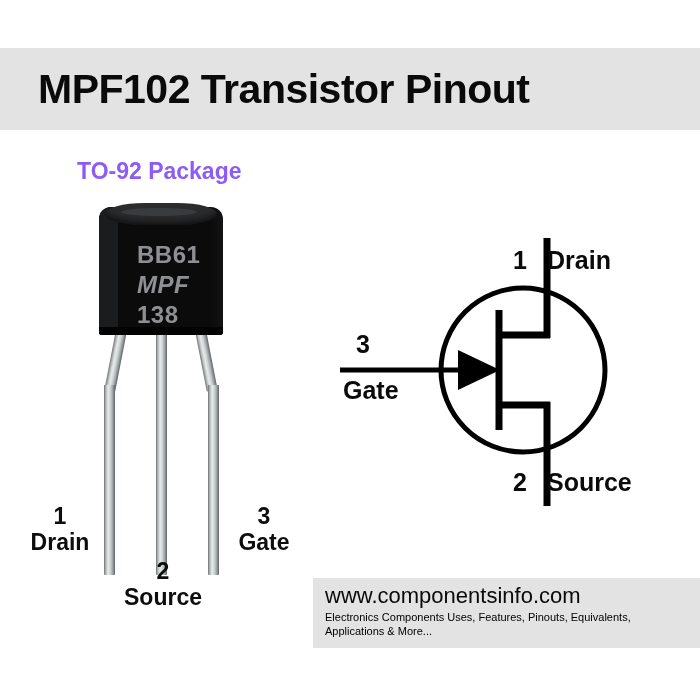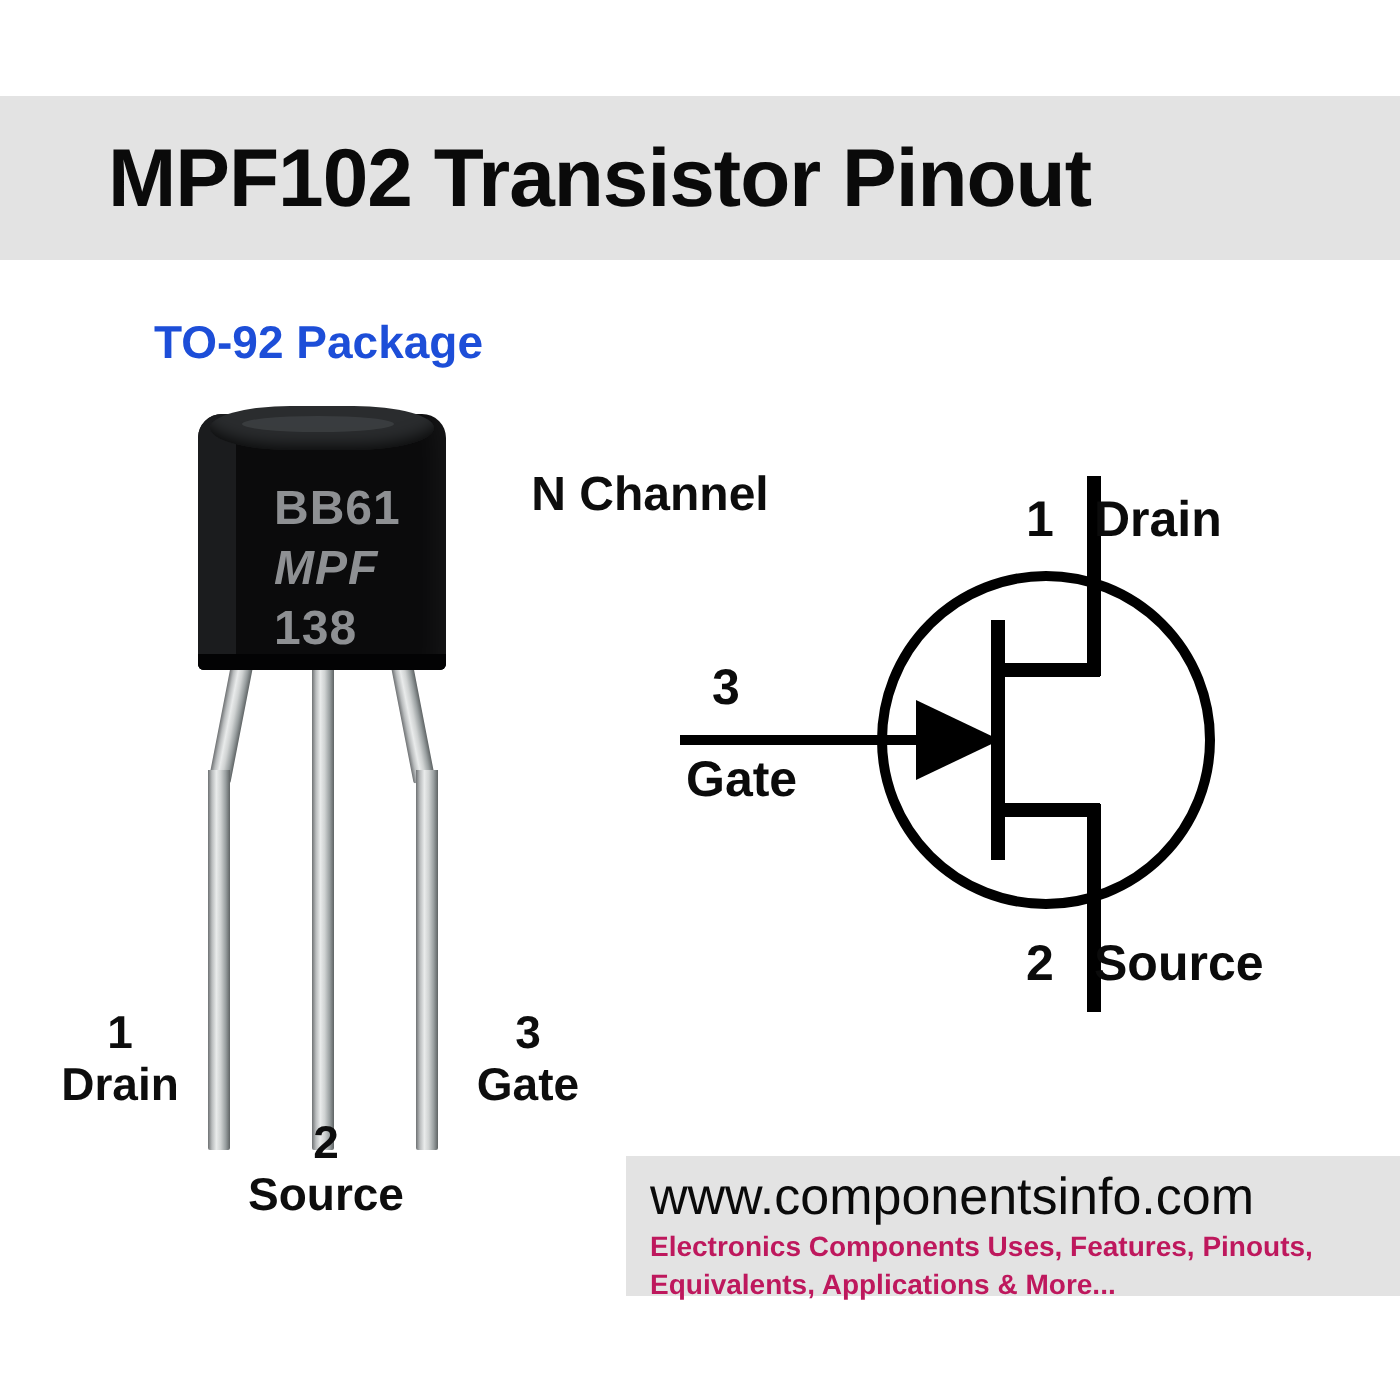--- a/index.html
+++ b/index.html
@@ -25,33 +25,33 @@
     height: 82px;
     background: #e3e3e3;
     display: flex;
     align-items: center;
   }
   #title-text {
     font-size: 41px;
     font-weight: 700;
     letter-spacing: -0.5px;
     color: #0a0a0a;
-    padding-left: 54px;
+    padding-left: 38px;
     line-height: 1;
     white-space: nowrap;
   }
 
   
   #package-label {
     position: absolute;
     left: 77px;
     top: 158px;
     font-size: 23px;
     font-weight: 700;
-    color: #1d4ed8;
+    color: #8b5cf6;
     white-space: nowrap;
   }
 
   
   #transistor-photo {
     position: absolute;
     left: 80px;
     top: 195px;
     width: 220px;
     height: 370px;
@@ -204,30 +204,30 @@
     position: absolute;
     left: 313px;
     top: 578px;
     width: 387px;
     height: 70px;
     background: #e3e3e3;
     padding: 6px 0 0 12px;
     box-sizing: border-box;
   }
   #footer-url {
-    font-size: 26px;
+    font-size: 22px;
     font-weight: 400;
     color: #0a0a0a;
     line-height: 1.12;
     white-space: nowrap;
   }
   #footer-tagline {
-    font-size: 14px;
-    font-weight: 700;
-    color: #be185d;
+    font-size: 11px;
+    font-weight: 400;
+    color: #000000;
     line-height: 1.34;
     margin-top: 1px;
     max-width: 358px;
   }
 </style>
 </head>
 <body>
 
 <div id="title-banner">
   <div id="title-text">MPF102 Transistor Pinout</div>
@@ -251,21 +251,20 @@
     <div id="package-top-cap"></div>
     <div id="package-top-sheen"></div>
     <div id="package-bottom-edge"></div>
     <div class="package-marking" id="marking-1">BB61</div>
     <div class="package-marking" id="marking-2">MPF</div>
     <div class="package-marking" id="marking-3">138</div>
   </div>
 </div>
 
 <div id="type-label">
-  <div>N Channel</div>
 </div>
 
 <div class="pin-callout" id="callout-drain">
   <span class="pin-num">1</span>
   <span>Drain</span>
 </div>
 <div class="pin-callout" id="callout-source">
   <span class="pin-num">2</span>
   <span>Source</span>
 </div>

